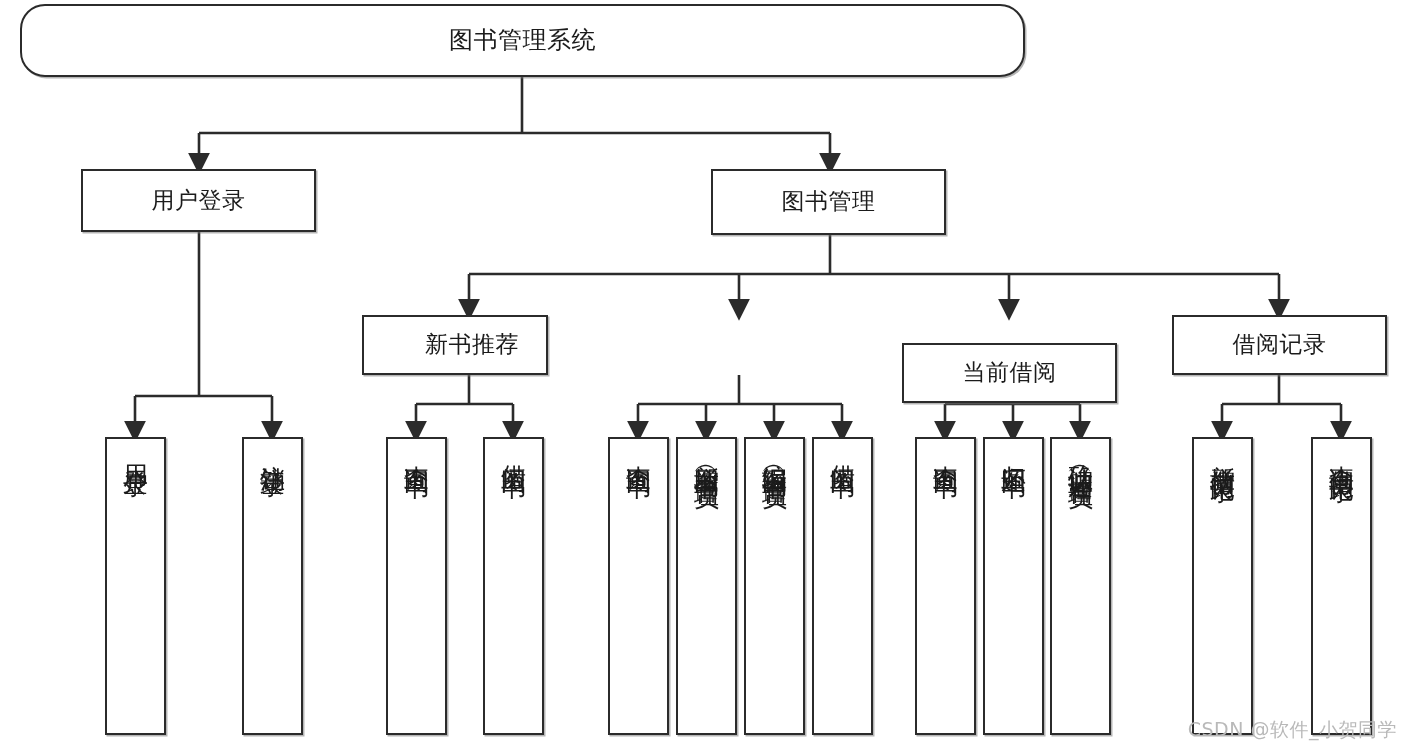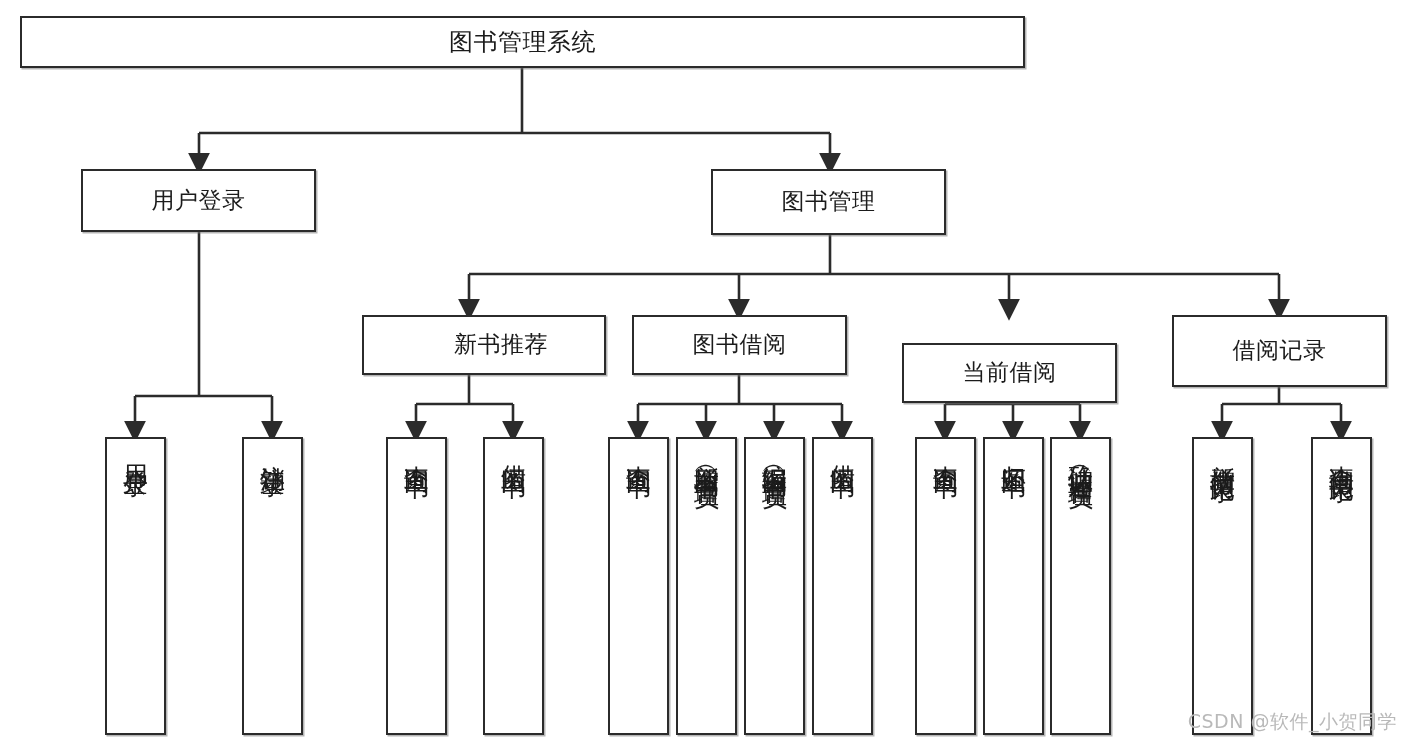--- a/index.html
+++ b/index.html
@@ -58,21 +58,21 @@
     font-size: 25px;
     writing-mode: vertical-rl;
     text-orientation: upright;
     letter-spacing: 3px;
     line-height: 1;
     white-space: nowrap;
   }
   #watermark {
     position: absolute;
     right: 8px;
-    bottom: 12px;
+    bottom: 4px;
     font-size: 19px;
     color: #b9b9b9;
     letter-spacing: 0.5px;
     white-space: nowrap;
     font-family: "DejaVu Sans", "Liberation Sans", sans-serif;
   }
 </style>
 </head>
 <body>
 
@@ -121,41 +121,38 @@
       <path d="M1013,404 L1013,424" marker-end="url(#arrow)"></path>
       <path d="M1080,404 L1080,424" marker-end="url(#arrow)"></path>
 
       <path d="M1279,375 L1279,404"></path>
       <path d="M1222,404 L1341,404"></path>
       <path d="M1222,404 L1222,424" marker-end="url(#arrow)"></path>
       <path d="M1341,404 L1341,424" marker-end="url(#arrow)"></path>
     </g>
   </svg>
 
-  <div class="node horiz root" style="left:20px; top:16px; width:1005px; height:52px;">
+  <div class="node horiz root" style="left:20px; top:4px; width:1005px; height:73px;border-radius:25px;">
     <span class="node-label">图书管理系统</span>
   </div>
 
   <div class="node horiz" style="left:81px; top:169px; width:235px; height:63px;">
     <span class="node-label">用户登录</span>
   </div>
   <div class="node horiz" style="left:711px; top:169px; width:235px; height:66px;">
     <span class="node-label">图书管理</span>
   </div>
 
-  <div class="node horiz" style="left:362px; top:315px; width:244px; height:60px;padding-left:34px;">
+  <div class="node horiz" style="left:362px; top:315px; width:186px; height:60px;padding-left:34px;">
     <span class="node-label">新书推荐</span>
-  </div>
-  <div class="node horiz" style="left:632px; top:315px; width:215px; height:60px;">
-    <span class="node-label">图书借阅</span>
   </div>
   <div class="node horiz" style="left:902px; top:315px; width:215px; height:60px;margin-top:28px;">
     <span class="node-label">当前借阅</span>
   </div>
-  <div class="node horiz" style="left:1172px; top:315px; width:215px; height:72px;">
+  <div class="node horiz" style="left:1172px; top:315px; width:215px; height:60px;">
     <span class="node-label">借阅记录</span>
   </div>
 
   <div class="node vert" style="left:105px; top:437px; width:61px; height:298px;">
     <span class="node-label">用户登录</span>
   </div>
   <div class="node vert" style="left:242px; top:437px; width:61px; height:298px;">
     <span class="node-label">注销登录</span>
   </div>
 

